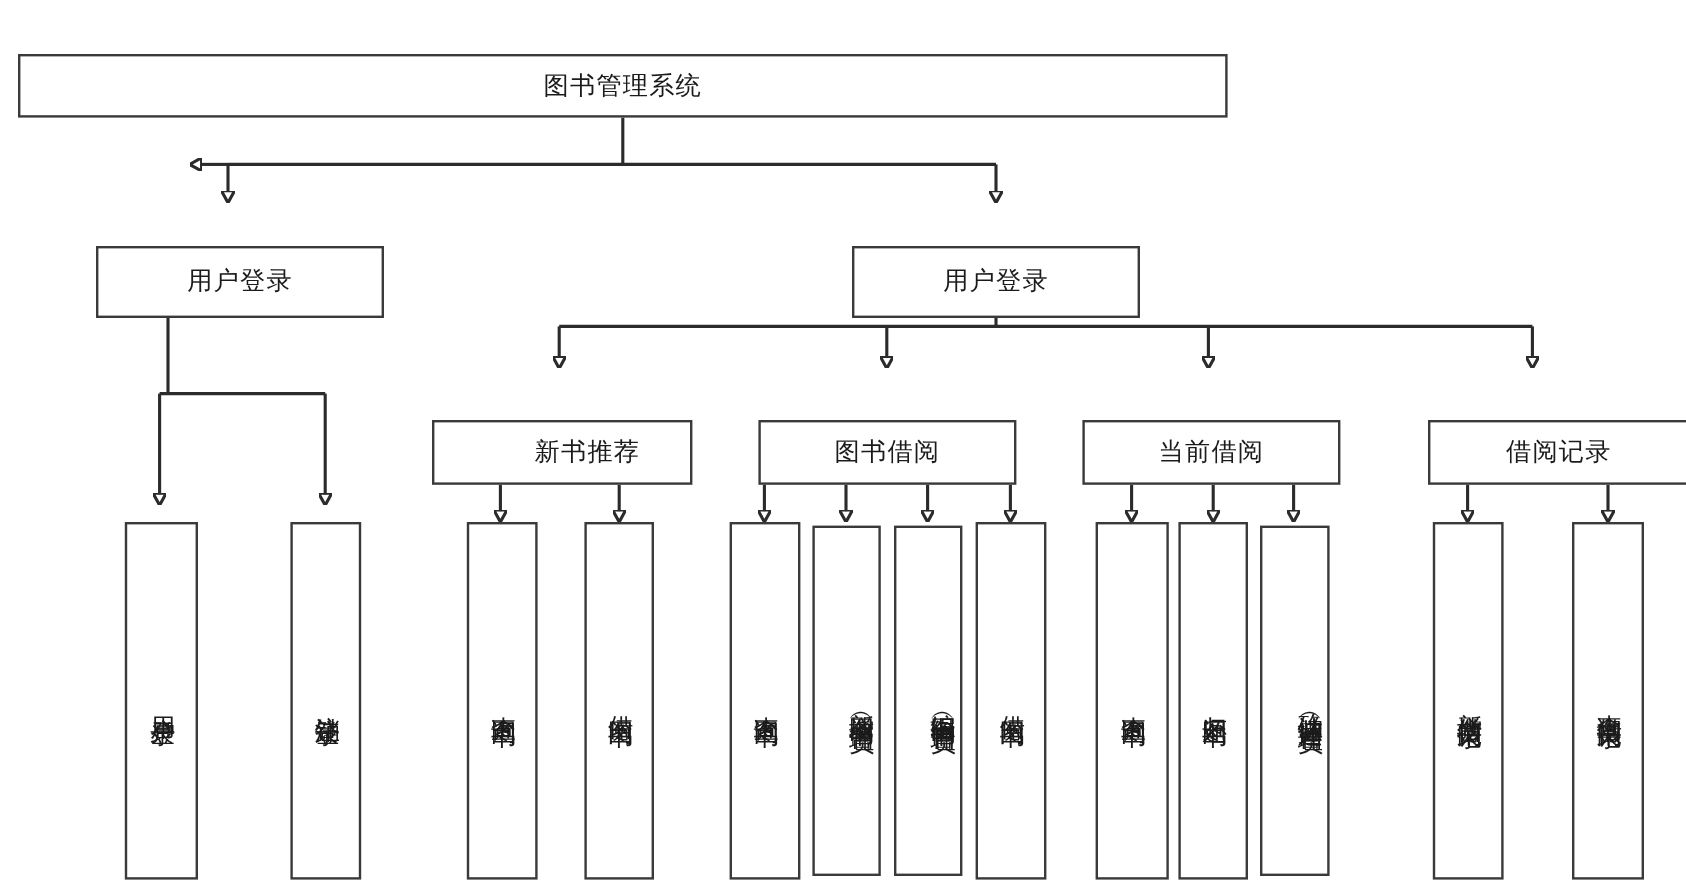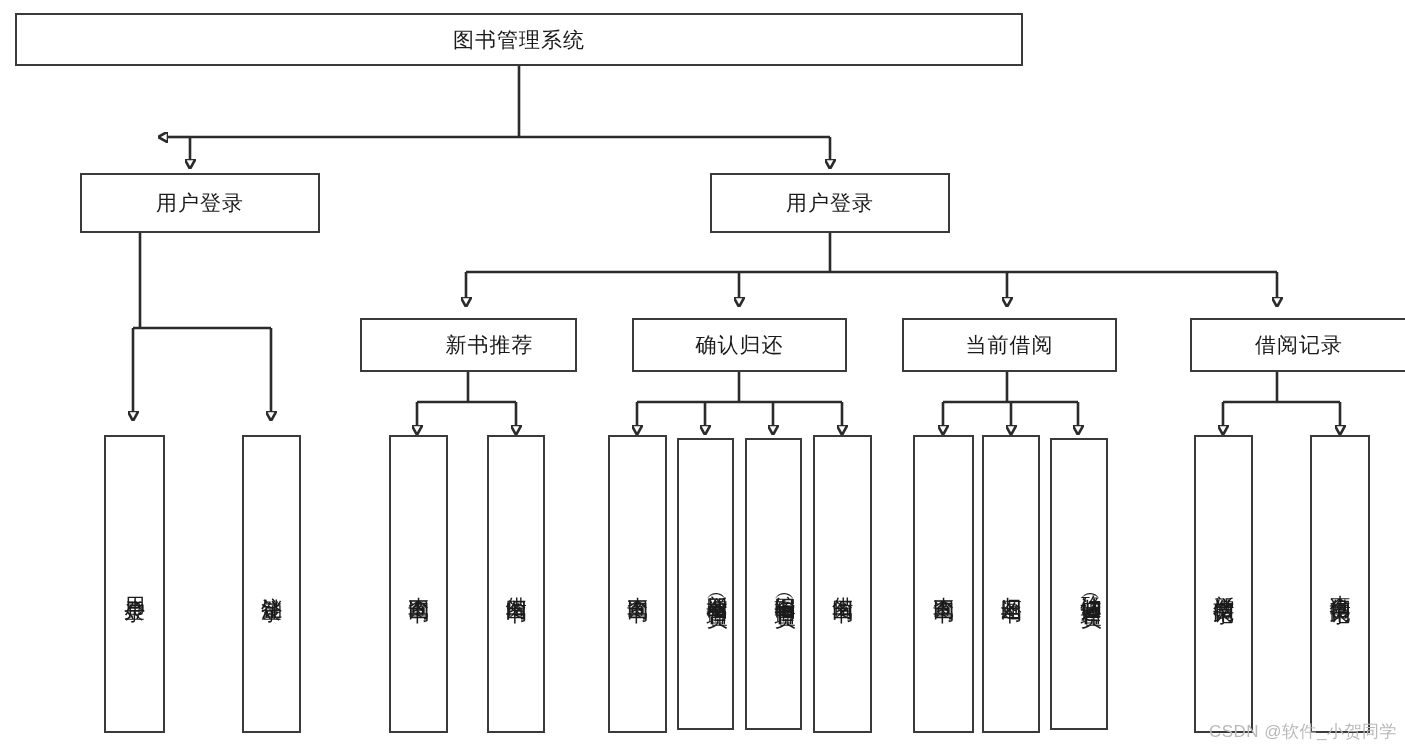--- a/index.html
+++ b/index.html
@@ -1,20 +1,20 @@
 <!DOCTYPE html>
 <html><head>
 <meta charset="utf-8">
 <style>
   html,body{margin:0;padding:0;background:#ffffff;}
   body{font-family:"Liberation Sans","DejaVu Sans",sans-serif;}
   #canvas{position:relative;width:1405px;height:747px;background:#ffffff;overflow:hidden;}
   .node{position:absolute;box-sizing:border-box;background:#ffffff;border:2px solid #3a3a3a;
         display:flex;align-items:center;justify-content:center;color:#1b1b1b;}
-  .node.h{font-size:21px;line-height:1.2;letter-spacing:1px;white-space:nowrap;}
+  .node.h{font-size:21px;line-height:1.2;letter-spacing:1px;white-space:nowrap;margin-top:32px;}
   .node.v{writing-mode:vertical-rl;text-orientation:upright;font-size:21px;line-height:1.45;
           letter-spacing:2px;align-items:flex-start;justify-content:center;padding-top:6px;}
   .node.v.mid{align-items:center;padding-top:0;}
   .lbl{display:block;}
   svg.wires{position:absolute;left:0;top:0;width:1405px;height:747px;overflow:visible;}
   svg.wires line,svg.wires path{stroke:#2b2b2b;stroke-width:2.6;fill:none;}
   .wm{position:absolute;right:8px;bottom:4px;font-size:17px;color:#b9b9b9;letter-spacing:.5px;
       white-space:nowrap;pointer-events:none;}
 </style>
 </head>
@@ -80,21 +80,21 @@
     <span class="lbl">用户登录</span>
   </div>
   <div class="node h" style="left:710px;top:173px;width:240px;height:60px;">
     <span class="lbl">用户登录</span>
   </div>
 
   <div class="node h" style="left:360px;top:318px;width:217px;height:54px;padding-left:42px;">
     <span class="lbl">新书推荐</span>
   </div>
   <div class="node h" style="left:632px;top:318px;width:215px;height:54px;">
-    <span class="lbl">确认归还</span>
+    <span class="lbl">图书借阅</span>
   </div>
   <div class="node h" style="left:902px;top:318px;width:215px;height:54px;align-items:center;">
     <span class="lbl">当前借阅</span>
   </div>
   <div class="node h" style="left:1190px;top:318px;width:218px;height:54px;">
     <span class="lbl">借阅记录</span>
   </div>
 
   <div class="node v mid" style="left:104px;top:435px;width:61px;height:298px;">
     <span class="lbl">用户登录</span>
@@ -133,14 +133,13 @@
     <span class="lbl">确认归还（管理员）</span>
   </div>
 
   <div class="node v mid" style="left:1194px;top:435px;width:59px;height:298px;">
     <span class="lbl">新增借阅记录</span>
   </div>
   <div class="node v mid" style="left:1310px;top:435px;width:60px;height:298px;">
     <span class="lbl">查询借阅记录</span>
   </div>
 
-  <div class="wm">CSDN @软件_小贺同学</div>
 </div>
 
 </body></html>

